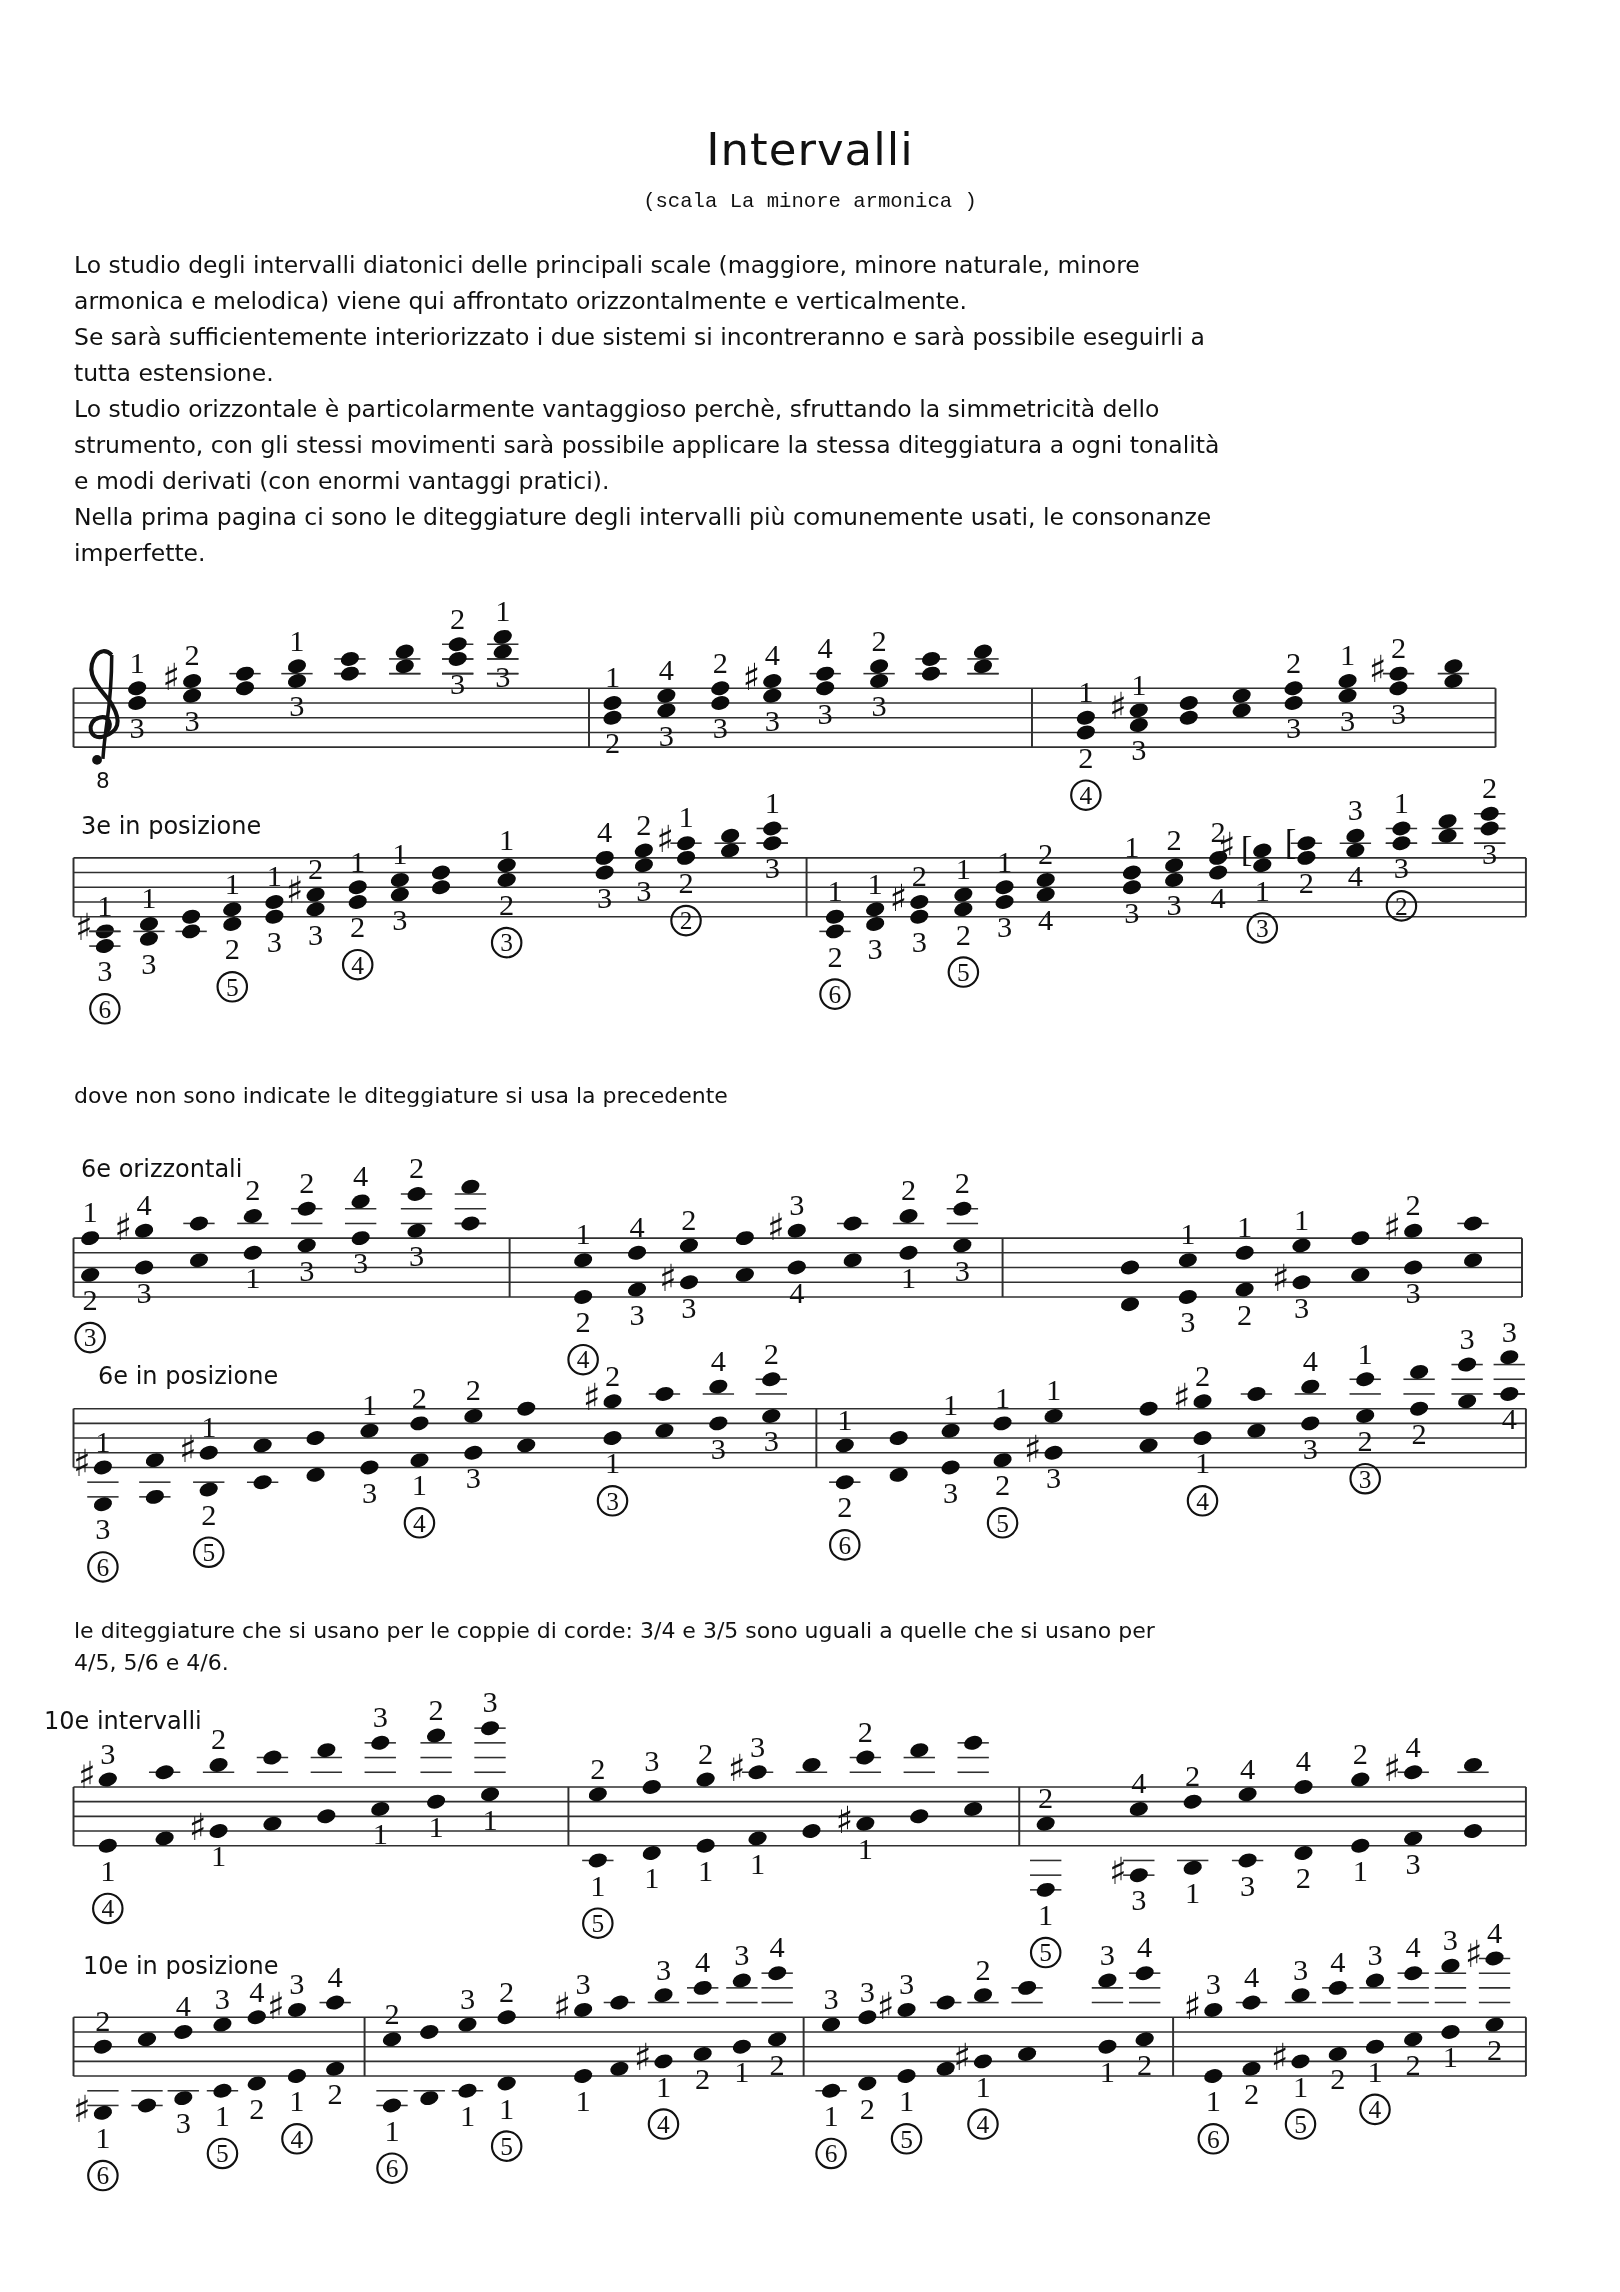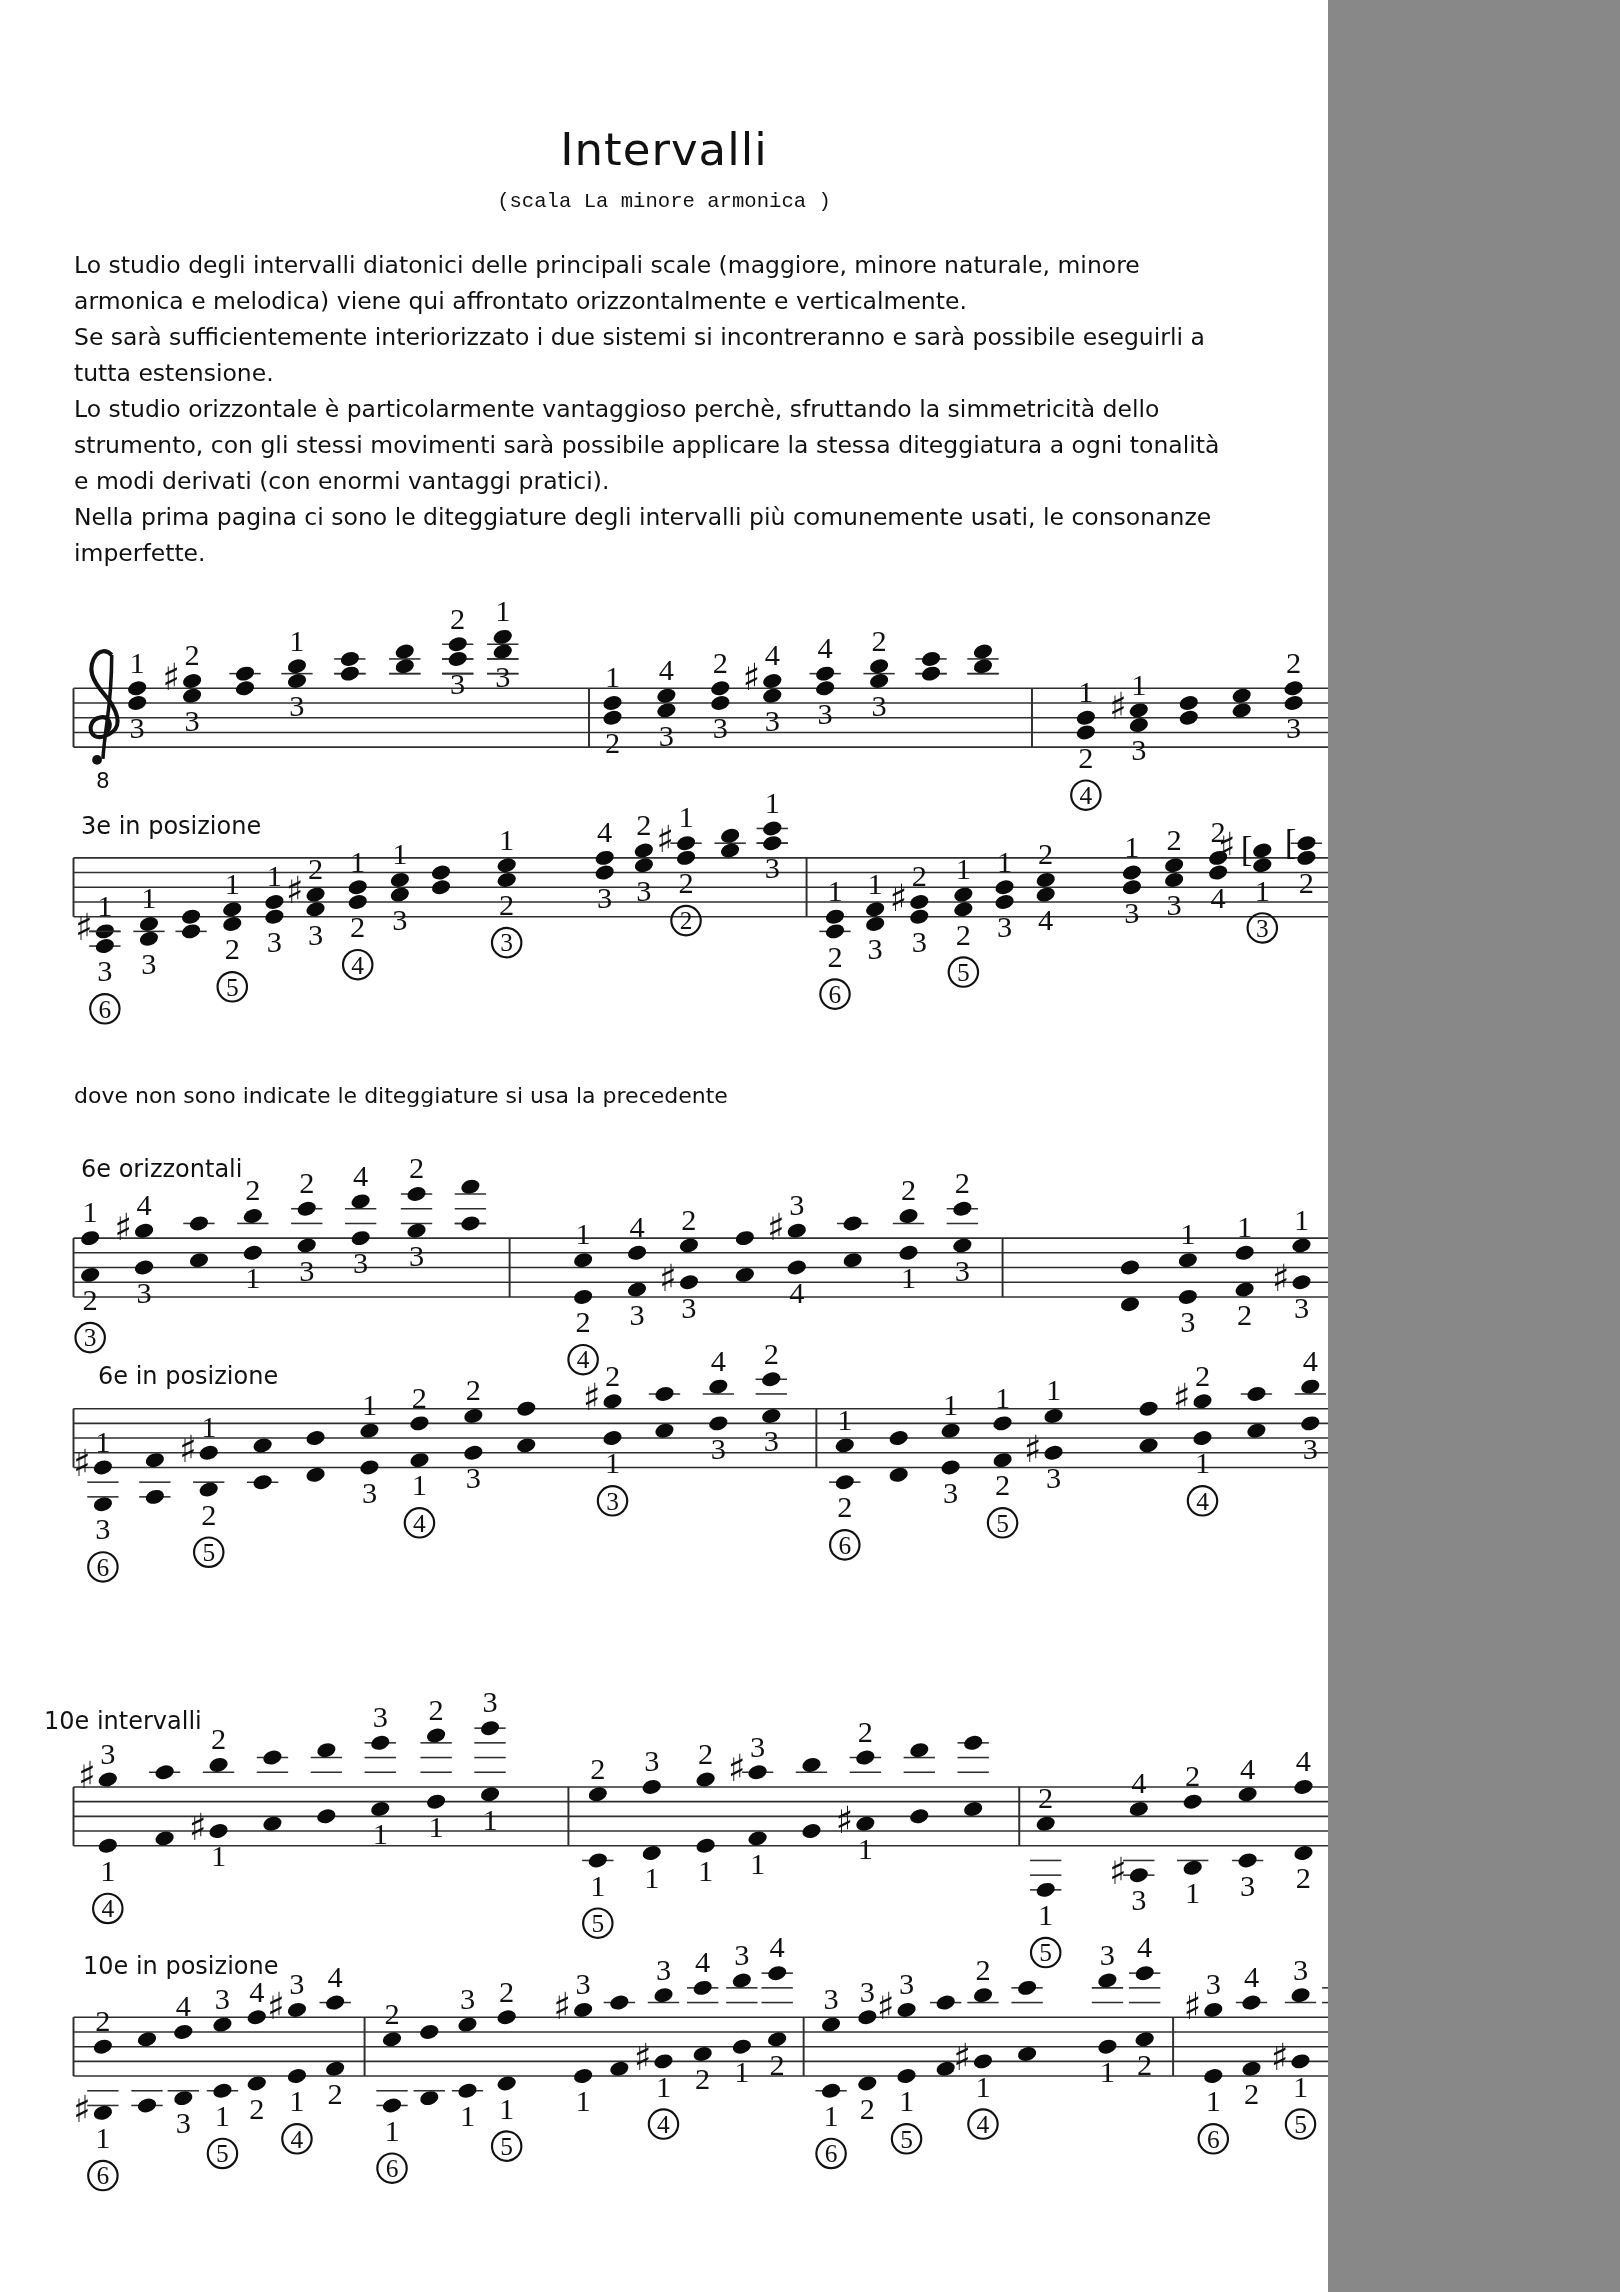--- a/index.html
+++ b/index.html
@@ -1,16 +1,16 @@
 <!DOCTYPE html>
 <html><head>
 <meta charset="utf-8">
 <style>
   html,body{margin:0;padding:0;background:#888;}
-  .page{position:relative;width:1328px;height:2293px;background:#ffffff;overflow:hidden;
+  .page{position:relative;width:1620px;height:2293px;background:#ffffff;overflow:hidden;
         font-family:"DejaVu Sans",sans-serif;color:#111;}
   .title{position:absolute;top:123px;left:0;width:100%;text-align:center;
          font-size:45px;letter-spacing:1px;}
   .subtitle{position:absolute;top:190px;left:0;width:100%;text-align:center;font-size:20.6px;font-family:Liberation Mono, monospace;}
   .para{position:absolute;left:74px;top:247px;width:1490px;font-size:23.5px;
         line-height:36px;white-space:pre-line;}
   .caption{position:absolute;font-size:22px;line-height:32px;white-space:pre-line;}
   .syslabel{position:absolute;font-size:24px;}
   #score{position:absolute;left:0;top:0;}
 </style>
@@ -27,20 +27,22 @@
 Lo studio orizzontale è particolarmente vantaggioso perchè, sfruttando la simmetricità dello
 strumento, con gli stessi movimenti sarà possibile applicare la stessa diteggiatura a ogni tonalità
 e modi derivati (con enormi vantaggi pratici).
 Nella prima pagina ci sono le diteggiature degli intervalli più comunemente usati, le consonanze
 imperfette.</div>
 
   <div class="syslabel" style="left:81px;top:812px">3e in posizione</div>
   <div class="caption" style="left:74px;top:1080px">dove non sono indicate le diteggiature si usa la precedente</div>
   <div class="syslabel" style="left:81px;top:1155px">6e orizzontali</div>
   <div class="syslabel" style="left:98px;top:1362px">6e in posizione</div>
+  <div class="caption" style="left:74px;top:1615px">le diteggiature che si usano per le coppie di corde: 3/4 e 3/5 sono uguali a quelle che si usano per
+4/5, 5/6 e 4/6.</div>
   <div class="syslabel" style="left:44px;top:1707px">10e intervalli</div>
   <div class="syslabel" style="left:83px;top:1952px">10e in posizione</div>
 
   <svg id="score" width="1620" height="2293" viewBox="0 0 1653 2339">
       <g>
         <line x1="75" y1="702" x2="1526" y2="702" stroke="#2f2f2f" stroke-width="1.6"></line>
         <line x1="75" y1="717" x2="1526" y2="717" stroke="#2f2f2f" stroke-width="1.6"></line>
         <line x1="75" y1="732" x2="1526" y2="732" stroke="#2f2f2f" stroke-width="1.6"></line>
         <line x1="75" y1="747" x2="1526" y2="747" stroke="#2f2f2f" stroke-width="1.6"></line>
         <line x1="75" y1="762" x2="1526" y2="762" stroke="#2f2f2f" stroke-width="1.6"></line>

